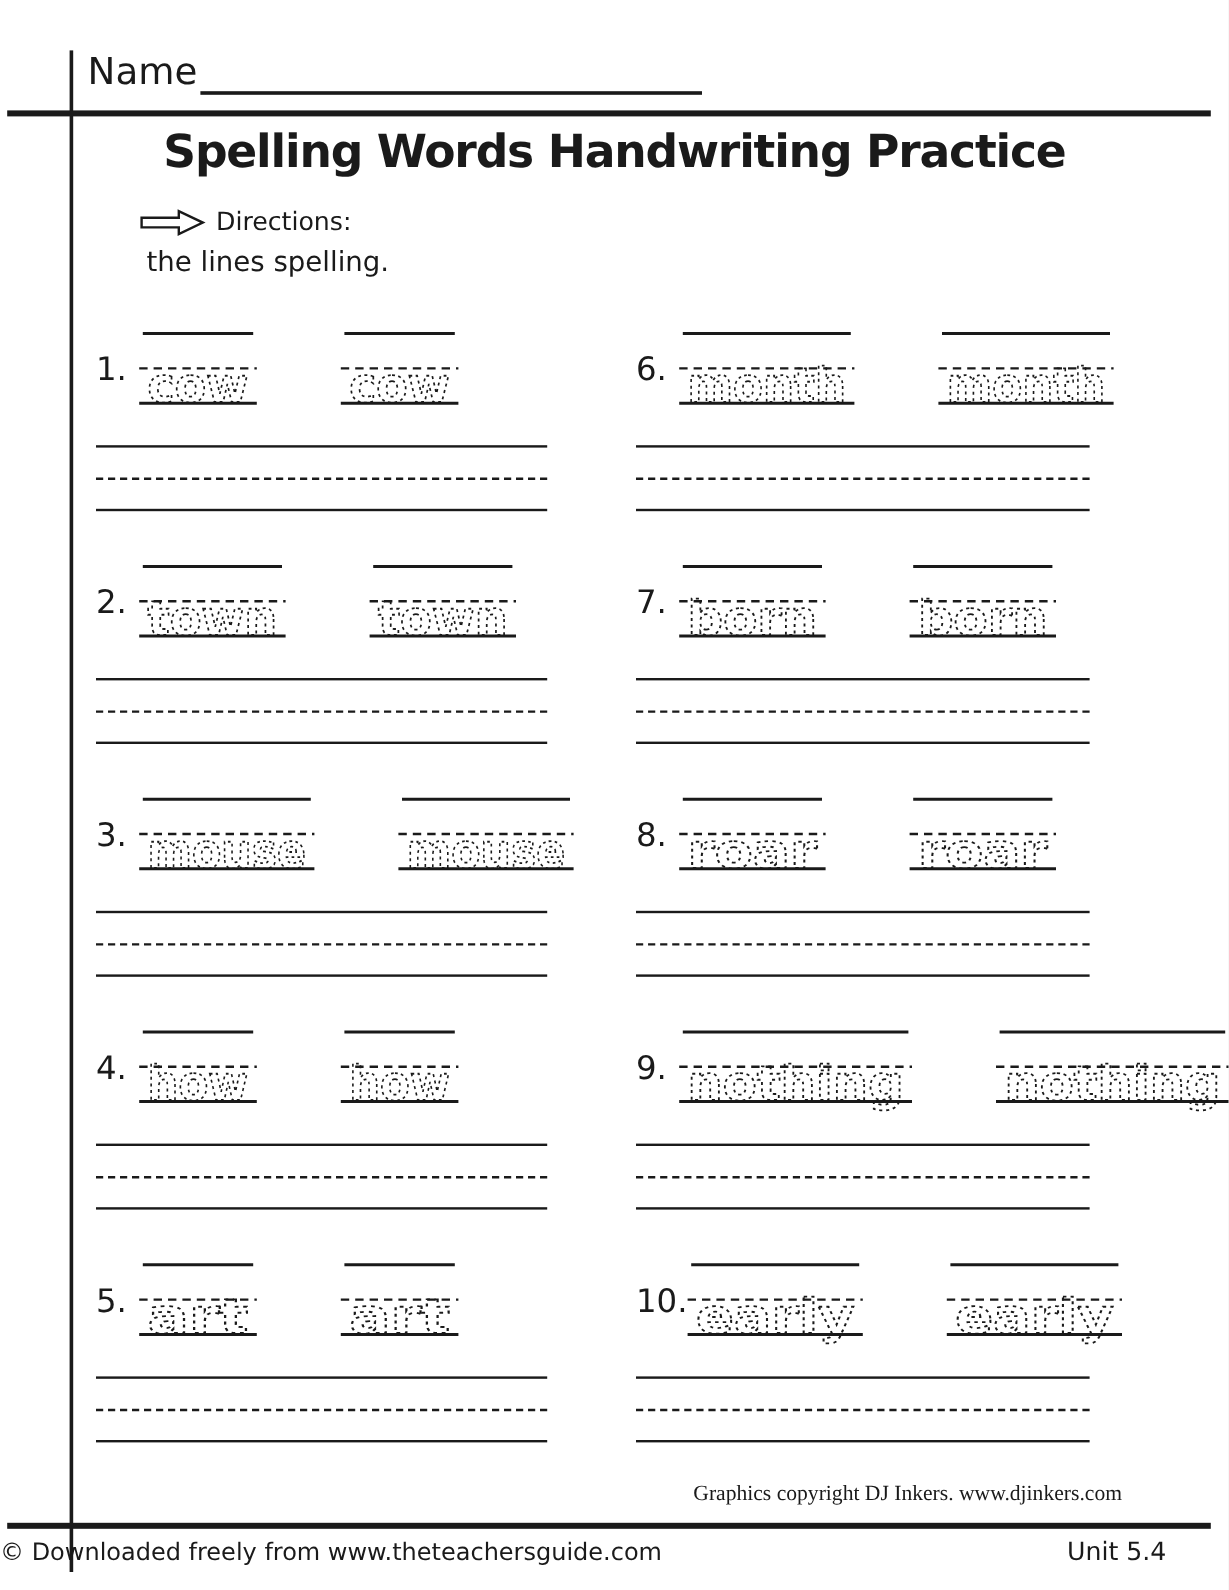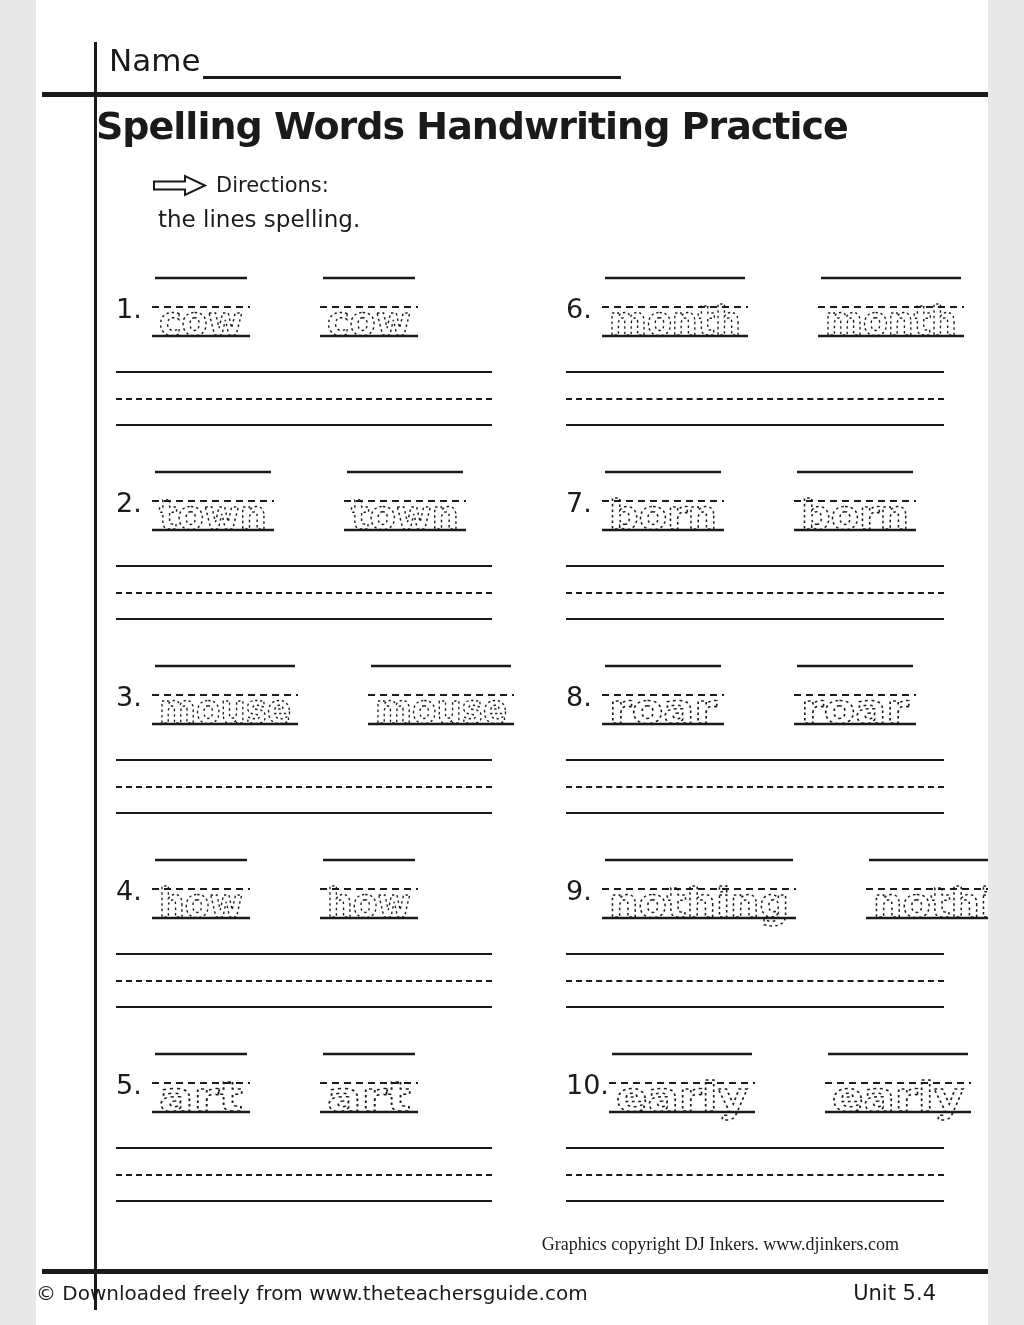--- a/index.html
+++ b/index.html
@@ -1,36 +1,36 @@
 <!DOCTYPE html>
 <html><head>
 <meta charset="utf-8">
 <style>
   html,body{margin:0;padding:0;background:#e8e8e8;}
   .page{
     position:relative;
-    width:952px;height:1325px;
+    width:1024px;height:1325px;
     background:#ffffff;
     font-family:"DejaVu Sans", sans-serif;
     color:#1a1a1a;
     margin:0 auto;
     overflow:hidden;
   }
   
   .vrule{position:absolute;left:58px;top:42px;width:3px;height:1268px;background:#1a1a1a;}
   .hrule{position:absolute;background:#1a1a1a;height:5px;left:6px;width:1003px;}
   .hrule.top{top:92px;}
   .hrule.bottom{top:1269px;}
   
   .name-row{position:absolute;top:40px;left:73px;display:flex;align-items:flex-end;}
   .name-label{font-size:31px;line-height:38px;}
   .name-line{display:inline-block;width:418px;height:36px;border-bottom:3px solid #1a1a1a;margin-left:3px;}
   
   .title{position:absolute;top:104px;left:60px;width:904px;margin:0;
-         font-size:38px;font-weight:bold;letter-spacing:-1px;}
+         text-align:center;font-size:38px;font-weight:bold;letter-spacing:-1px;}
   .directions{position:absolute;top:173px;left:116px;display:flex;align-items:center;gap:8px;justify-content:flex-end;}
   .dir-label{font-size:21px;}
   .dir-text{font-size:23px;white-space:pre-wrap;}
   .directions-line2{position:absolute;top:206px;left:122px;font-size:23px;}
   .arrow-icon{flex:0 0 auto;}
   
   .columns{position:absolute;top:271px;left:80px;display:flex;}
   .col{display:flex;flex-direction:column;}
   .col.left{width:376px;margin-right:74px;}
   .col.right{width:378px;}

